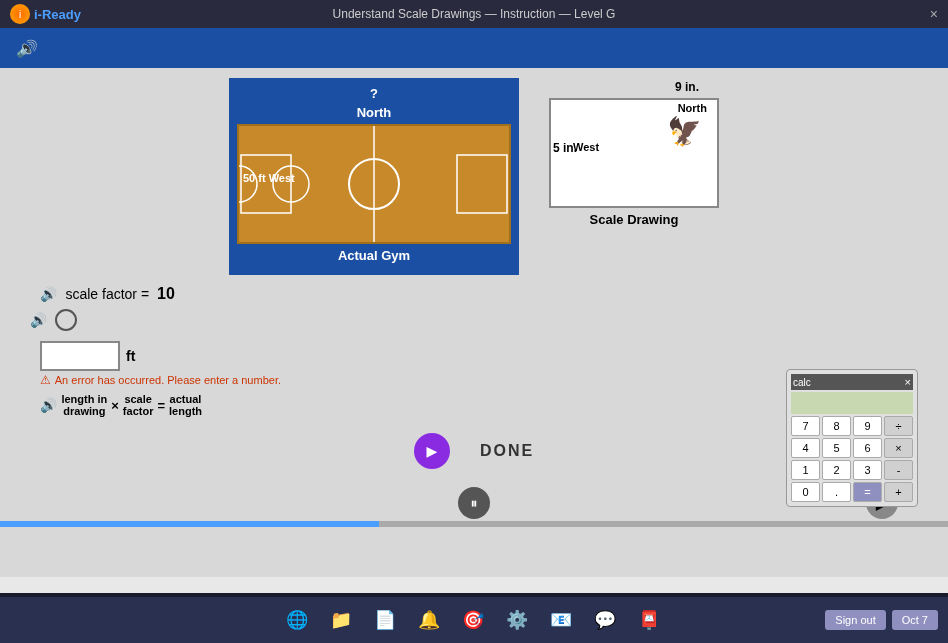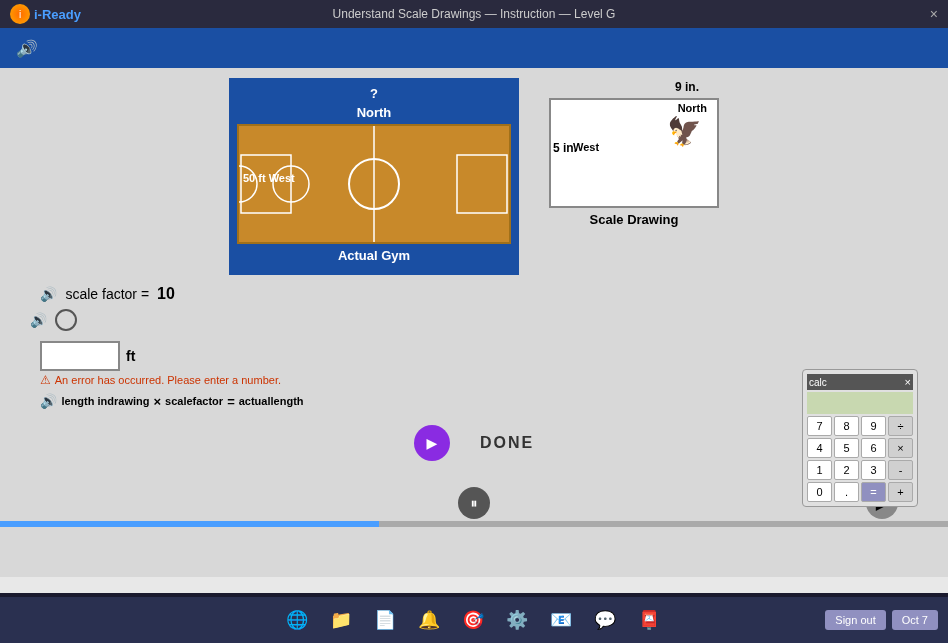--- a/index.html
+++ b/index.html
@@ -266,36 +266,36 @@
     }
     .formula-row {
       display: flex;
       align-items: center;
       gap: 4px;
       margin-top: 6px;
       font-size: 12px;
     }
     .formula-item {
       display: flex;
-      flex-direction: row;
+      flex-direction: column;
       align-items: center;
       font-size: 11px;
       font-weight: bold;
     }
     .formula-eq {
       font-size: 13px;
       font-weight: bold;
     }
 
     
     .calculator {
       position: absolute;
       right: 30px;
       bottom: 70px;
-      width: 116px;
+      width: 132px;
       background: #e0e0e0;
       border: 1px solid #999;
       border-radius: 4px;
       padding: 4px;
       z-index: 10;
     }
     .calc-header {
       background: #555;
       color: white;
       text-align: center;

